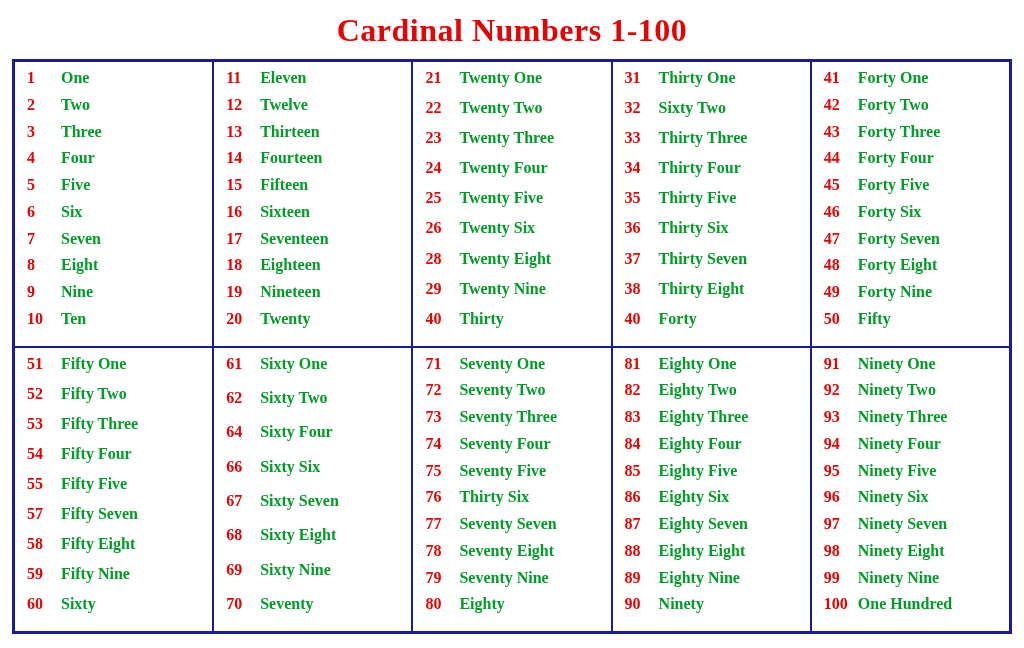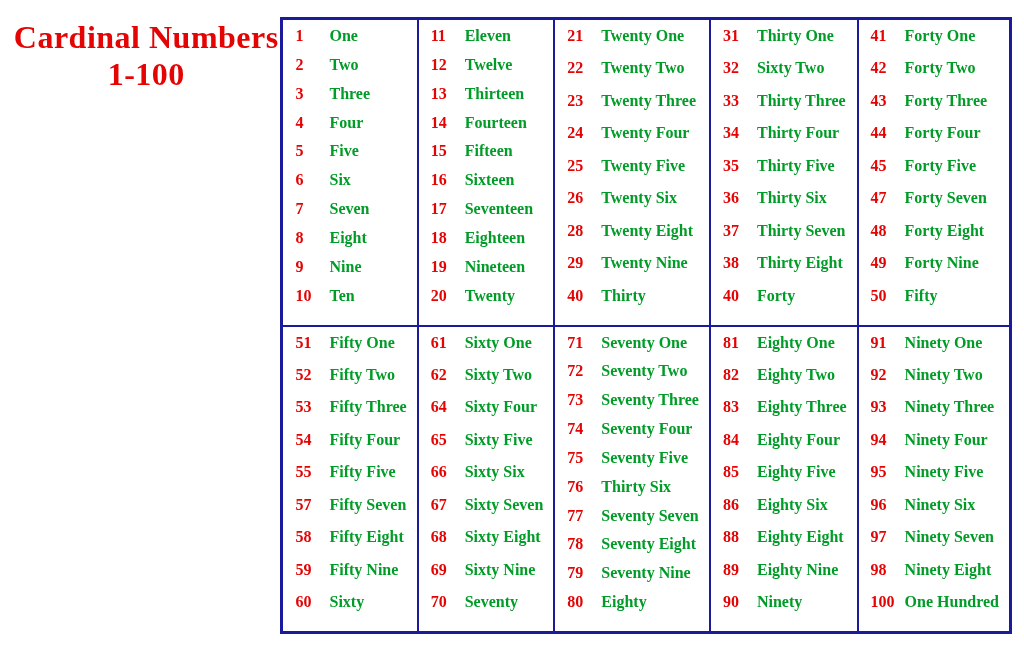--- a/index.html
+++ b/index.html
@@ -7,23 +7,23 @@
     padding: 0;
     width: 1024px;
     height: 648px;
     background: #ffffff;
     font-family: Georgia, "Times New Roman", serif;
   }
   .page {
     width: 1024px;
     height: 648px;
     box-sizing: border-box;
-    padding: 17px 12px 14px 12px;
+    padding: 10px 12px 14px 12px;
     display: flex;
-    flex-direction: row;
+    flex-direction: column;
   }
   .title {
     text-align: center;
     color: #e40404;
     font-weight: bold;
     font-size: 32px;
     margin: 2px 0 10px 0;
     letter-spacing: 0.5px;
   }
   .grid {
@@ -242,20 +242,24 @@
         </div>
         <div class="row">
           <span class="num">44</span>
           <span class="word">Forty Four</span>
         </div>
         <div class="row">
           <span class="num">45</span>
           <span class="word">Forty Five</span>
         </div>
         <div class="row">
+          <span class="num">46</span>
+          <span class="word">Forty Six</span>
+        </div>
+        <div class="row">
           <span class="num">47</span>
           <span class="word">Forty Seven</span>
         </div>
         <div class="row">
           <span class="num">48</span>
           <span class="word">Forty Eight</span>
         </div>
         <div class="row">
           <span class="num">49</span>
           <span class="word">Forty Nine</span>
@@ -310,24 +314,20 @@
         </div>
         <div class="row">
           <span class="num">62</span>
           <span class="word">Sixty Two</span>
         </div>
         <div class="row">
           <span class="num">64</span>
           <span class="word">Sixty Four</span>
         </div>
         <div class="row">
-          <span class="num">65</span>
-          <span class="word">Sixty Five</span>
-        </div>
-        <div class="row">
           <span class="num">66</span>
           <span class="word">Sixty Six</span>
         </div>
         <div class="row">
           <span class="num">67</span>
           <span class="word">Sixty Seven</span>
         </div>
         <div class="row">
           <span class="num">68</span>
           <span class="word">Sixty Eight</span>
@@ -402,20 +402,24 @@
         </div>
         <div class="row">
           <span class="num">85</span>
           <span class="word">Eighty Five</span>
         </div>
         <div class="row">
           <span class="num">86</span>
           <span class="word">Eighty Six</span>
         </div>
         <div class="row">
+          <span class="num">87</span>
+          <span class="word">Eighty Seven</span>
+        </div>
+        <div class="row">
           <span class="num">88</span>
           <span class="word">Eighty Eight</span>
         </div>
         <div class="row">
           <span class="num">89</span>
           <span class="word">Eighty Nine</span>
         </div>
         <div class="row">
           <span class="num">90</span>
           <span class="word">Ninety</span>
@@ -446,20 +450,24 @@
           <span class="num">96</span>
           <span class="word">Ninety Six</span>
         </div>
         <div class="row">
           <span class="num">97</span>
           <span class="word">Ninety Seven</span>
         </div>
         <div class="row">
           <span class="num">98</span>
           <span class="word">Ninety Eight</span>
+        </div>
+        <div class="row">
+          <span class="num">99</span>
+          <span class="word">Ninety Nine</span>
         </div>
         <div class="row">
           <span class="num">100</span>
           <span class="word">One Hundred</span>
         </div>
       </div>
     </div>
 </div>
 
 </body></html>

